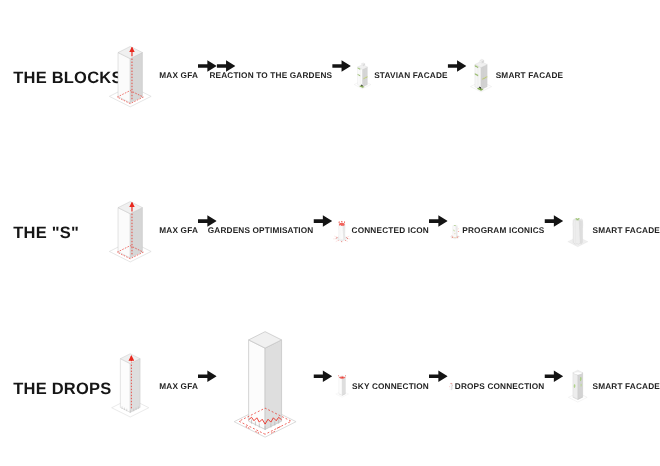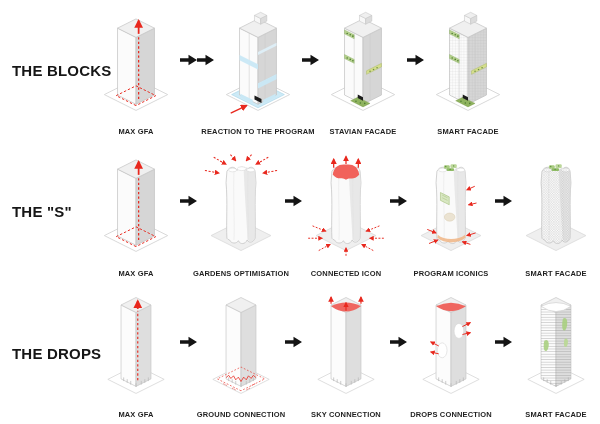--- a/index.html
+++ b/index.html
@@ -10,21 +10,21 @@
   }
   .row{flex:1 1 0;display:flex;align-items:stretch;}
   .row-title{
     width:92px;box-sizing:border-box;padding-left:12px;
     display:flex;align-items:center;
     font-size:15px;font-weight:700;letter-spacing:.2px;color:#161616;
     white-space:nowrap;
   }
   .steps{flex:1;display:flex;align-items:stretch;}
   .cell{
-    width:88px;flex:0 0 88px;display:flex;flex-direction:column;
+    width:88px;flex:0 0 88px;display:flex;
     align-items:center;justify-content:flex-end;padding-bottom:3px;box-sizing:border-box;
   }
   .cell .art{width:88px;height:calc(100% - 15px);display:block;}
   .caption{
     height:12px;line-height:12px;font-size:7.5px;font-weight:700;
     letter-spacing:.15px;color:#1f1f1f;text-align:center;white-space:nowrap;
     overflow:visible;
   }
   .arrow{
     width:17px;flex:0 0 17px;display:flex;align-items:center;justify-content:center;
@@ -323,21 +323,21 @@
         </div>
       <div class="arrow">
           <svg viewBox="0 0 26 18">
             <use href="#sym-arrow"></use>
           </svg>
         </div>
       <div class="cell">
         <svg class="art" viewBox="0 0 100 120">
             <use href="#sym-r1c3"></use>
           </svg>
-        <div class="caption">REACTION TO THE PROGRAM</div>
+        <div class="caption">REACTION TO THE GARDENS</div>
       </div>
       <div class="arrow">
           <svg viewBox="0 0 26 18">
             <use href="#sym-arrow"></use>
           </svg>
         </div>
       <div class="cell">
         <svg class="art" viewBox="0 0 100 120">
             <use href="#sym-r1c4"></use>
           </svg>
@@ -424,21 +424,20 @@
       </div>
       <div class="arrow">
           <svg viewBox="0 0 26 18">
             <use href="#sym-arrow"></use>
           </svg>
         </div>
       <div class="cell">
         <svg class="art" viewBox="0 0 100 120">
             <use href="#sym-r3c2"></use>
           </svg>
-        <div class="caption">GROUND CONNECTION</div>
       </div>
       <div class="arrow">
           <svg viewBox="0 0 26 18">
             <use href="#sym-arrow"></use>
           </svg>
         </div>
       <div class="cell">
         <svg class="art" viewBox="0 0 100 120">
             <use href="#sym-r3c3"></use>
           </svg>

